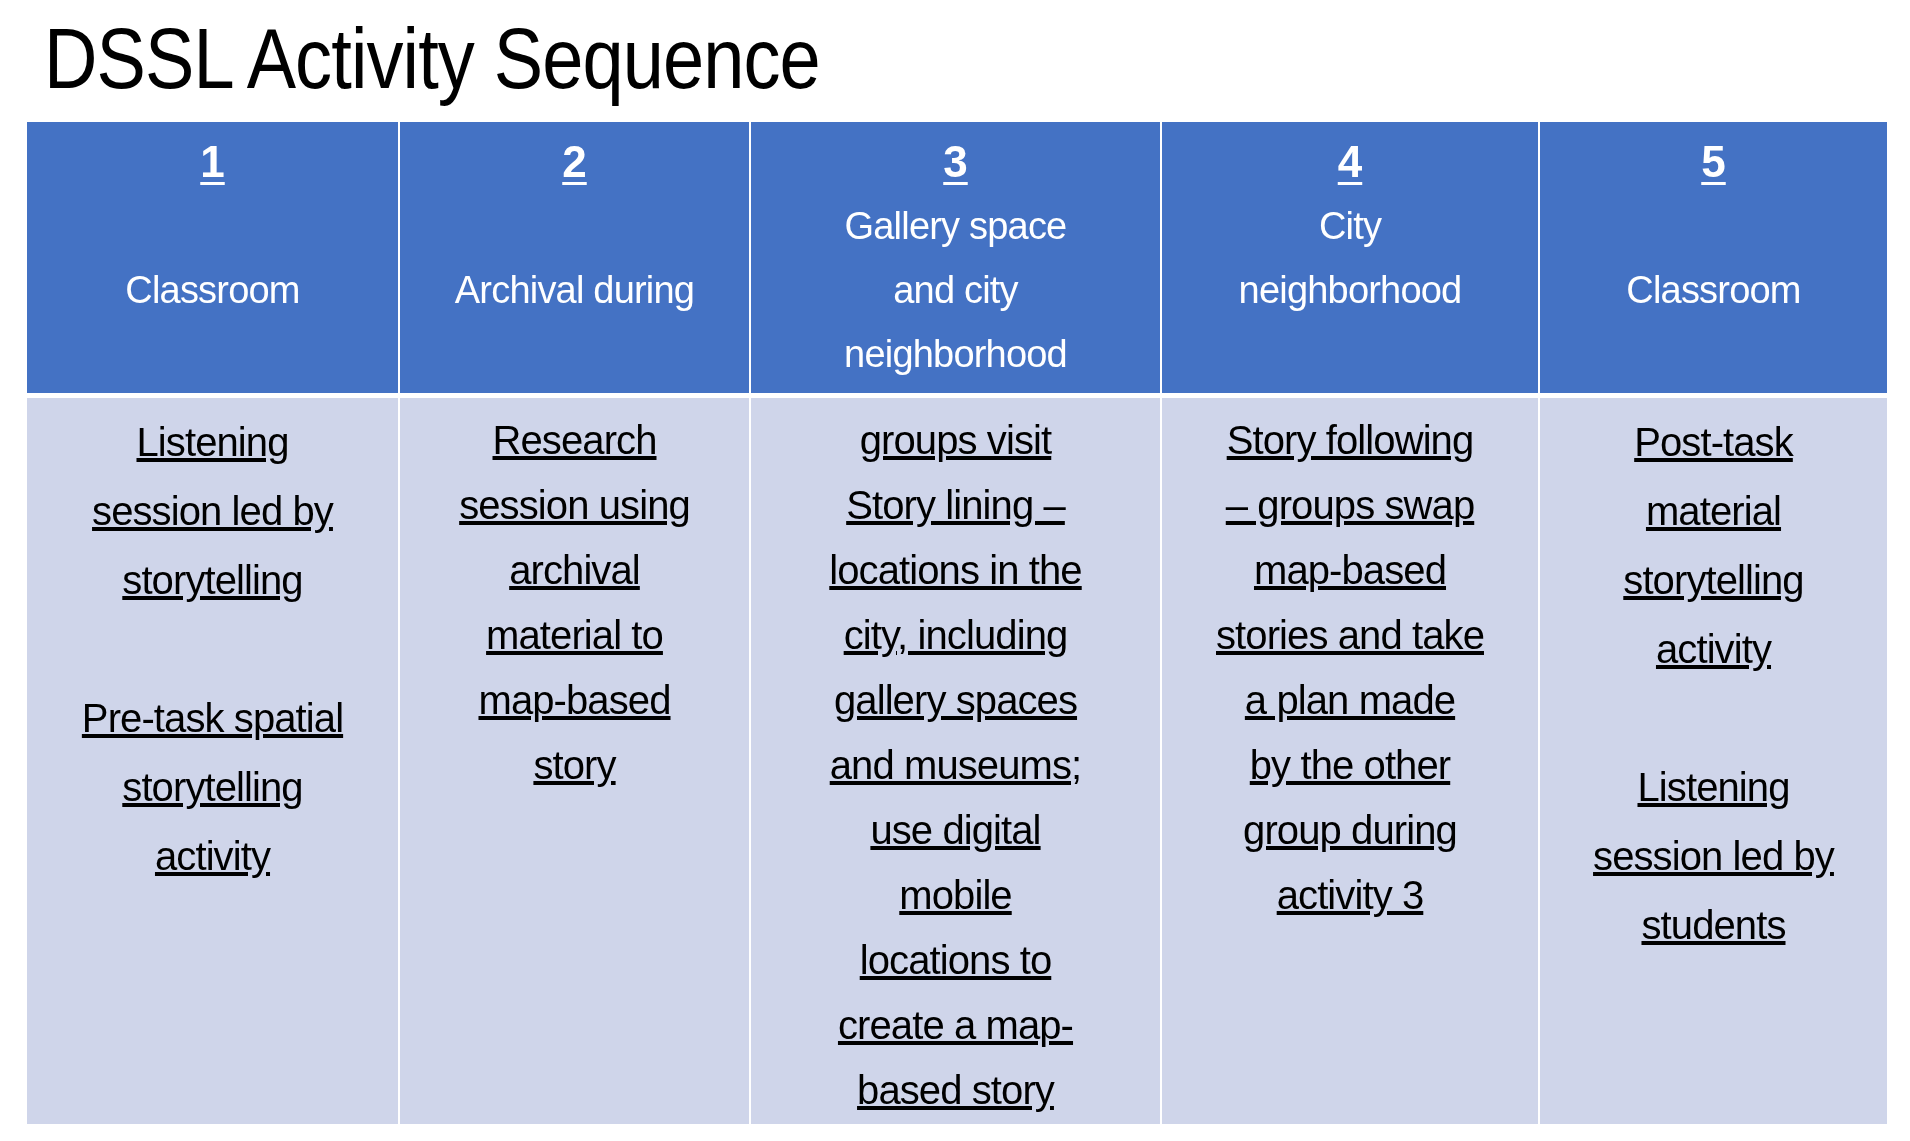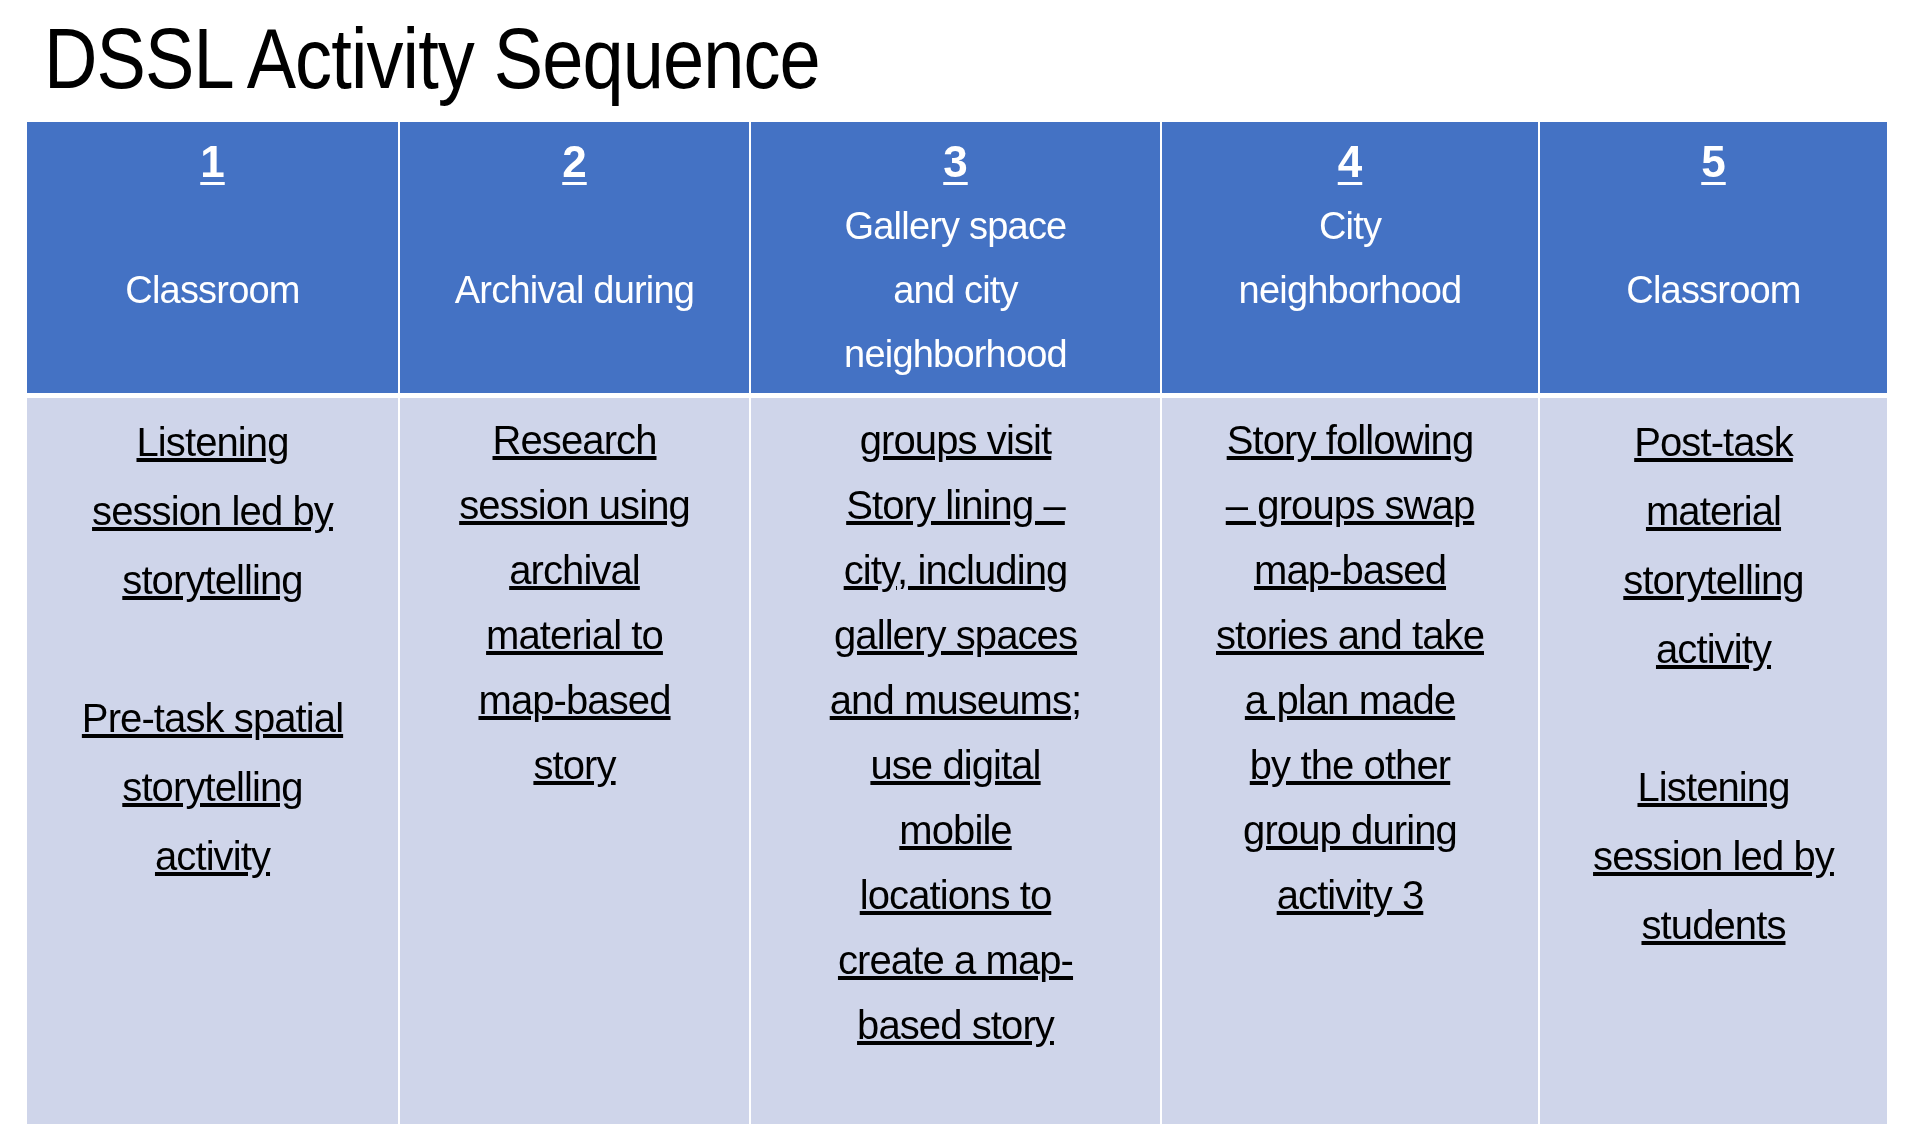--- a/index.html
+++ b/index.html
@@ -140,20 +140,21 @@
   <div class="col" style="left:724px; width:409px;">
     <div class="head-cell">
       <span class="num">3</span>
       <span class="head-line">Gallery space</span>
       <span class="head-line">and city</span>
       <span class="head-line">neighborhood</span>
     </div>
     <div class="body-cell">
       <span class="body-line">groups visit</span>
       <span class="body-line">Story lining –</span>
+      <span class="body-line">locations in the</span>
       <span class="body-line">city, including</span>
       <span class="body-line">gallery spaces</span>
       <span class="body-line">and museums;</span>
       <span class="body-line">use digital</span>
       <span class="body-line">mobile</span>
       <span class="body-line">locations to</span>
       <span class="body-line">create a map-</span>
       <span class="body-line">based story</span>
     </div>
   </div>

